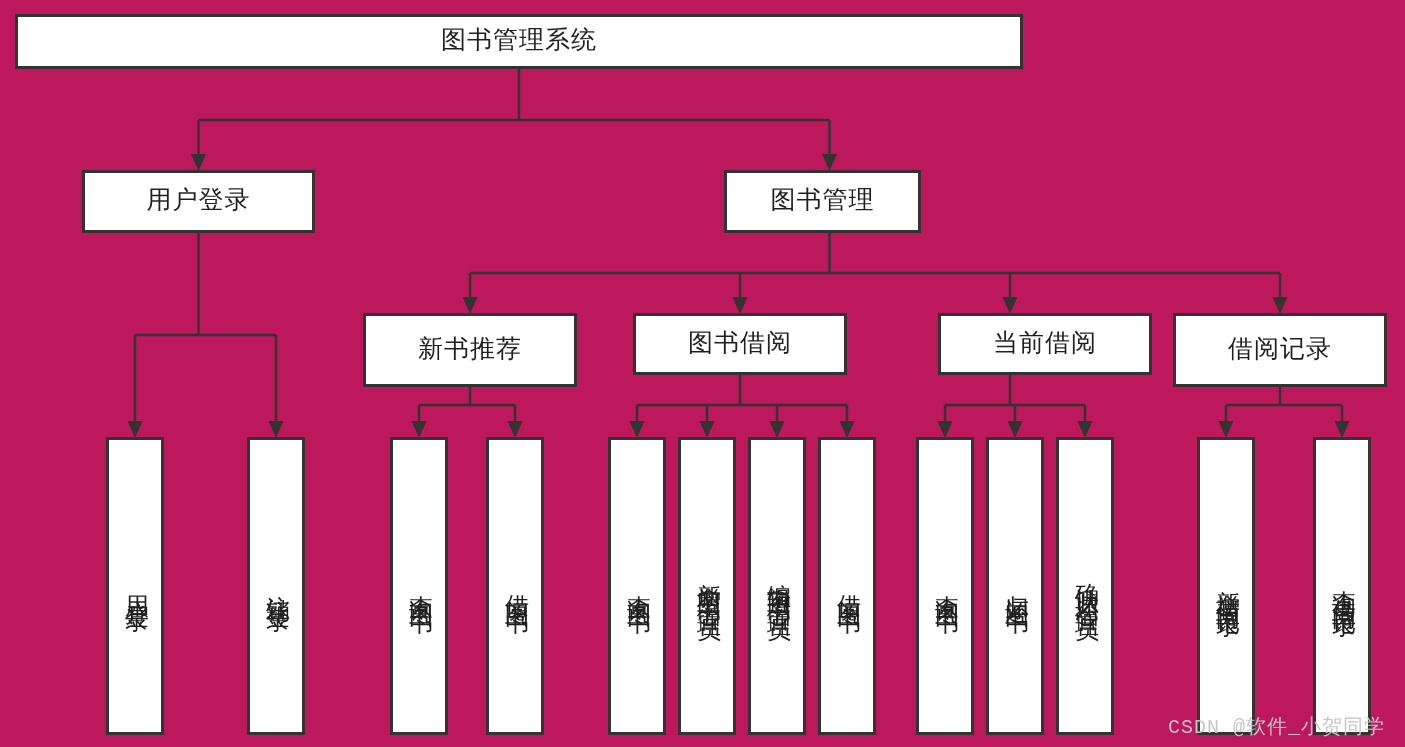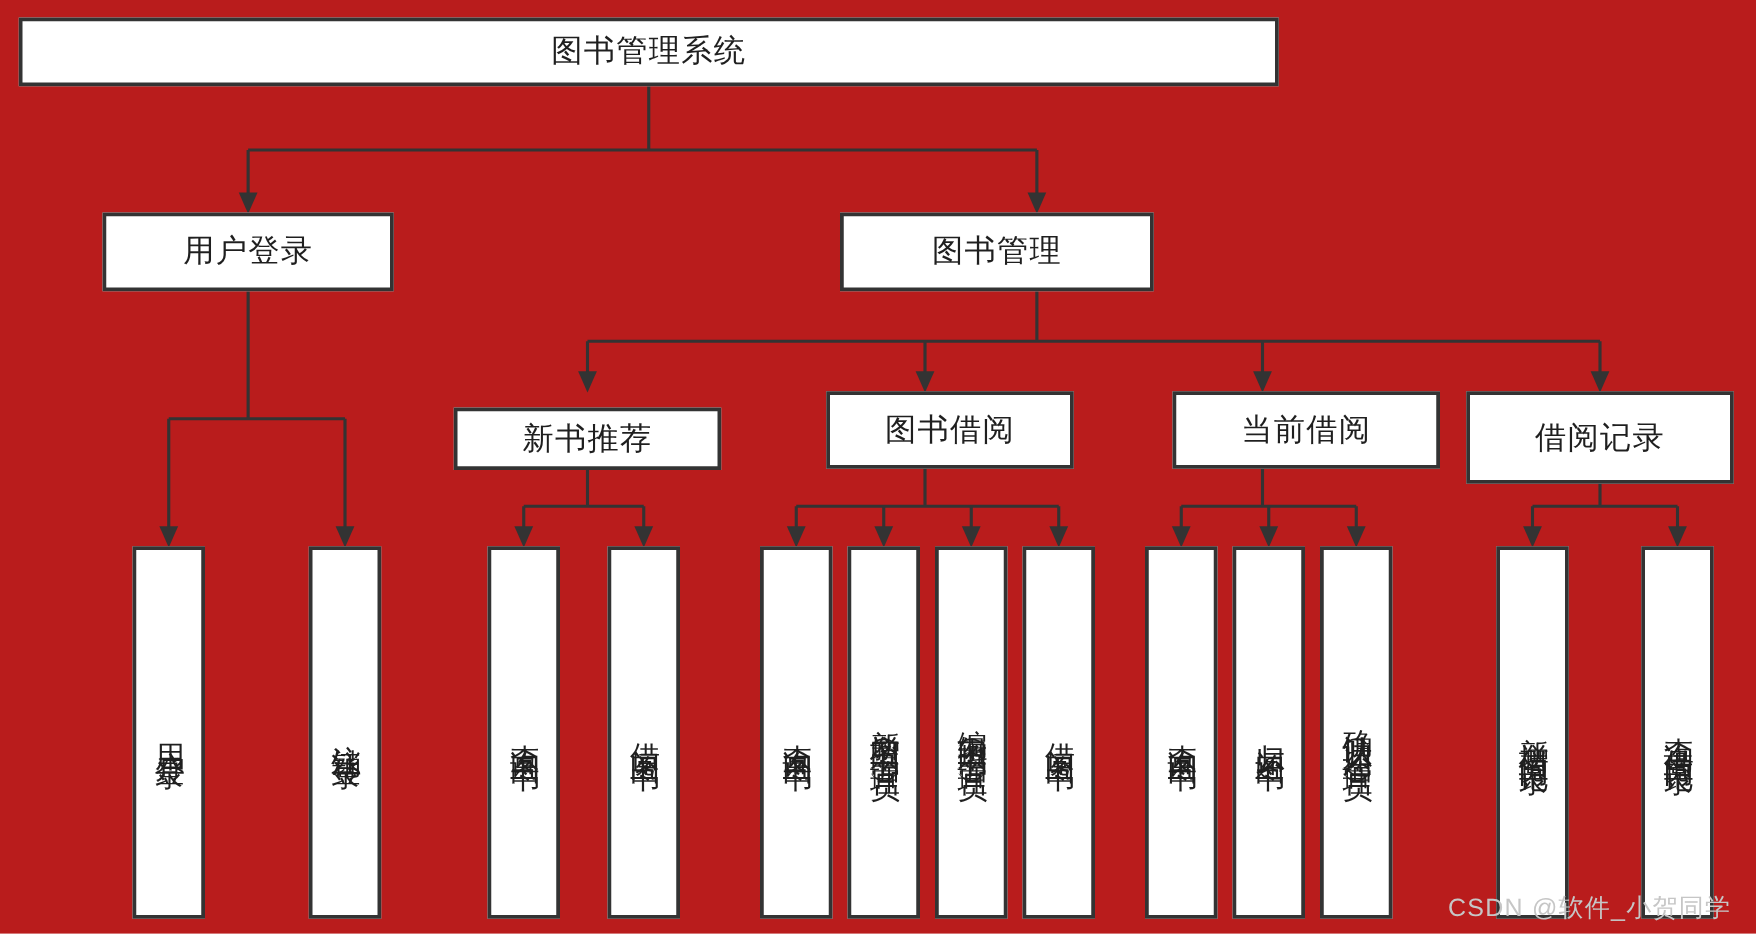--- a/index.html
+++ b/index.html
@@ -1,18 +1,18 @@
 <!DOCTYPE html>
 <html style="--line-color: #333333; --box-background: #ffffff; --label-text: #1f1f1f; --watermark-text: #c6c6c6;"><head>
 <meta charset="utf-8">
 <style>
   html,body{margin:0;padding:0;background:#ffffff;}
   .canvas{
-    position:relative;width:1405px;height:747px;background:#b91c1c;
-    font-family:Liberation Sans, sans-serif;overflow:hidden;
+    position:relative;width:1405px;height:747px;background:#be185d;
+    font-family:Liberation Mono, monospace;overflow:hidden;
   }
   .connectors{position:absolute;left:0;top:0;width:1405px;height:747px;}
   .connectors path{fill:none;stroke:var(--line-color,#333333);stroke-width:2.5;}
   .connectors polygon{fill:var(--line-color,#333333);stroke:none;}
   .box{
     position:absolute;box-sizing:border-box;
     border:3px solid var(--line-color,#333333);
     background:var(--box-background,#ffffff);
     display:flex;align-items:center;justify-content:center;
     color:var(--label-text,#1f1f1f);
@@ -70,28 +70,28 @@
     <polygon points="1334.5,421 1349.5,421 1342,438"></polygon>
   </svg>
 
   <div class="box" style="left:15px;top:14px;width:1008px;height:55px">
     <span>图书管理系统</span>
   </div>
 
   <div class="box" style="left:82px;top:170px;width:233px;height:63px">
     <span>用户登录</span>
   </div>
-  <div class="box" style="left:672px;top:170px;width:251px;height:63px">
+  <div class="box" style="left:724px;top:170px;width:197px;height:63px">
     <span>图书管理</span>
   </div>
 
-  <div class="box" style="left:363px;top:326px;width:214px;height:50px">
+  <div class="box" style="left:363px;top:313px;width:214px;height:74px">
     <span>新书推荐</span>
   </div>
-  <div class="box" style="left:661px;top:313px;width:198px;height:62px">
+  <div class="box" style="left:633px;top:313px;width:214px;height:62px">
     <span>图书借阅</span>
   </div>
   <div class="box" style="left:938px;top:313px;width:214px;height:62px">
     <span>当前借阅</span>
   </div>
   <div class="box" style="left:1173px;top:313px;width:214px;height:74px">
     <span>借阅记录</span>
   </div>
 
   <div class="box leaf" style="left:106px;top:437px;width:58px;height:298px">

